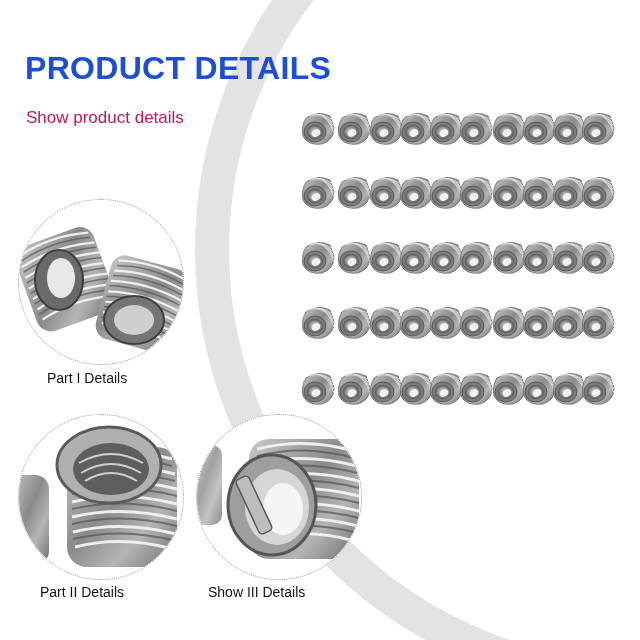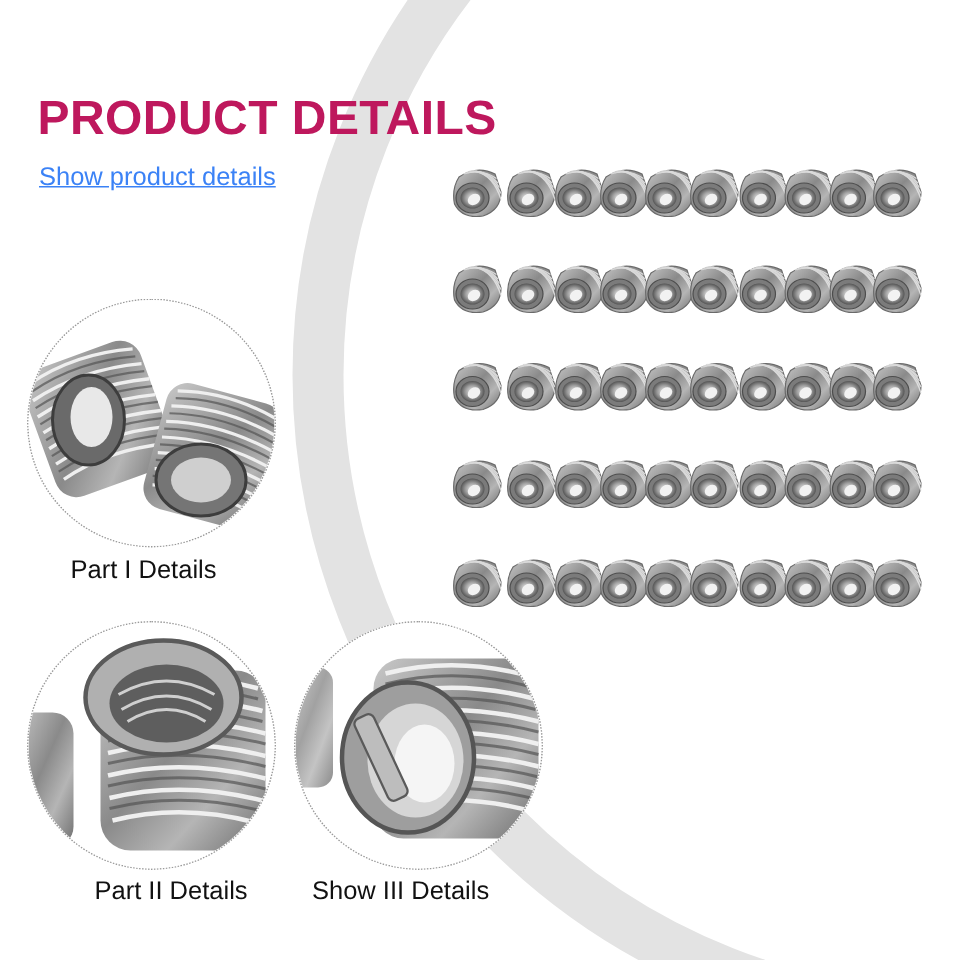--- a/index.html
+++ b/index.html
@@ -1,28 +1,28 @@
 <!DOCTYPE html>
 <html><head>
 <meta charset="utf-8">
 <style>
   html, body { margin:0; padding:0; }
   body { width:640px; height:640px; background:#ffffff; position:relative; overflow:hidden;
          font-family:"Liberation Sans", sans-serif; }
   .bg-arc { position:absolute; left:0; top:0; width:640px; height:640px; pointer-events:none; }
-  .title { position:absolute; left:25px; top:62px; font-weight:bold; font-size:32px; color:#be185d;
+  .title { position:absolute; left:25px; top:52px; font-weight:bold; font-size:32px; color:#1d4ed8;
            letter-spacing:0.3px; white-space:nowrap; line-height:1; }
-  .subtitle { position:absolute; left:26px; top:109px; font-size:17px; color:#3b82f6; white-space:nowrap; line-height:1;text-decoration:underline; }
+  .subtitle { position:absolute; left:26px; top:109px; font-size:17px; color:#be185d; white-space:nowrap; line-height:1; }
   .grid { position:absolute; left:300px; top:108px; }
   .row { position:absolute; left:0; height:40px; width:320px; }
   .insert { position:absolute; top:0; width:36px; height:38px; }
   .detail { position:absolute; width:164px; height:164px; border-radius:50%;
             border:1px dotted #9a9a9a; overflow:hidden; background:#fff; }
   .detail svg { position:absolute; left:0; top:0; }
-  .caption { position:absolute; font-size:17px; color:#111; white-space:nowrap; line-height:1; }
+  .caption { position:absolute; font-size:14px; color:#111; white-space:nowrap; line-height:1; }
 </style>
 </head>
 <body>
 
 <svg class="bg-arc" viewBox="0 0 640 640">
   <circle cx="640" cy="250" r="428" fill="none" stroke="#e3e3e3" stroke-width="34"></circle>
 </svg>
 
 <div class="title">PRODUCT DETAILS</div>
 <div class="subtitle">Show product details</div>
@@ -263,21 +263,21 @@
       </g>
     <ellipse cx="90" cy="50" rx="52" ry="38" fill="#b0b0b0" stroke="#5a5a5a" stroke-width="3"></ellipse>
     <ellipse cx="92" cy="54" rx="38" ry="26" fill="#5e5e5e"></ellipse>
     <g stroke="#cfcfcf" stroke-width="2" fill="none">
       <path d="M60 48 Q92 30 124 48"></path>
       <path d="M62 58 Q92 40 122 58"></path>
       <path d="M66 66 Q92 50 118 66"></path>
     </g>
   </svg>
 </div>
-<div class="caption" style="left:63px; top:585px;">Part II Details</div>
+<div class="caption" style="left:40px; top:585px;">Part II Details</div>
 
 <div class="detail" style="left:196px; top:414px;">
   <svg width="164" height="164" viewBox="0 0 164 164">
     <rect x="-5" y="30" width="30" height="80" rx="10" fill="url(#metal)" opacity="0.8"></rect>
     <g transform="translate(32,4) scale(1)">
         <use href="#big-insert"></use>
       </g>
     <ellipse cx="75" cy="90" rx="44" ry="50" fill="#9e9e9e" stroke="#555" stroke-width="3"></ellipse>
     <ellipse cx="80" cy="92" rx="32" ry="38" fill="#d6d6d6"></ellipse>
     <ellipse cx="86" cy="94" rx="20" ry="26" fill="#f5f5f5"></ellipse>

